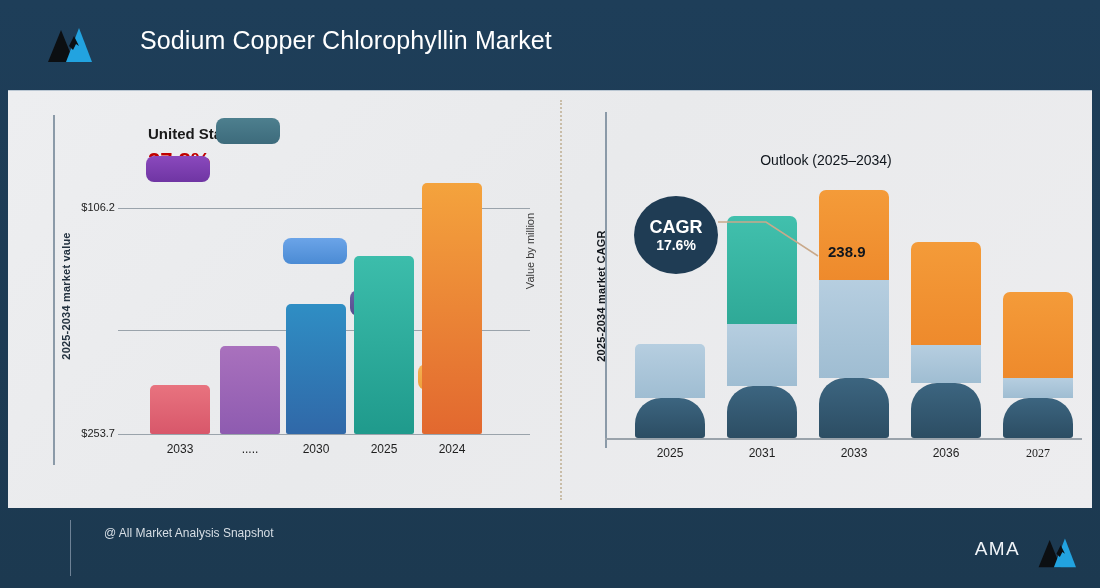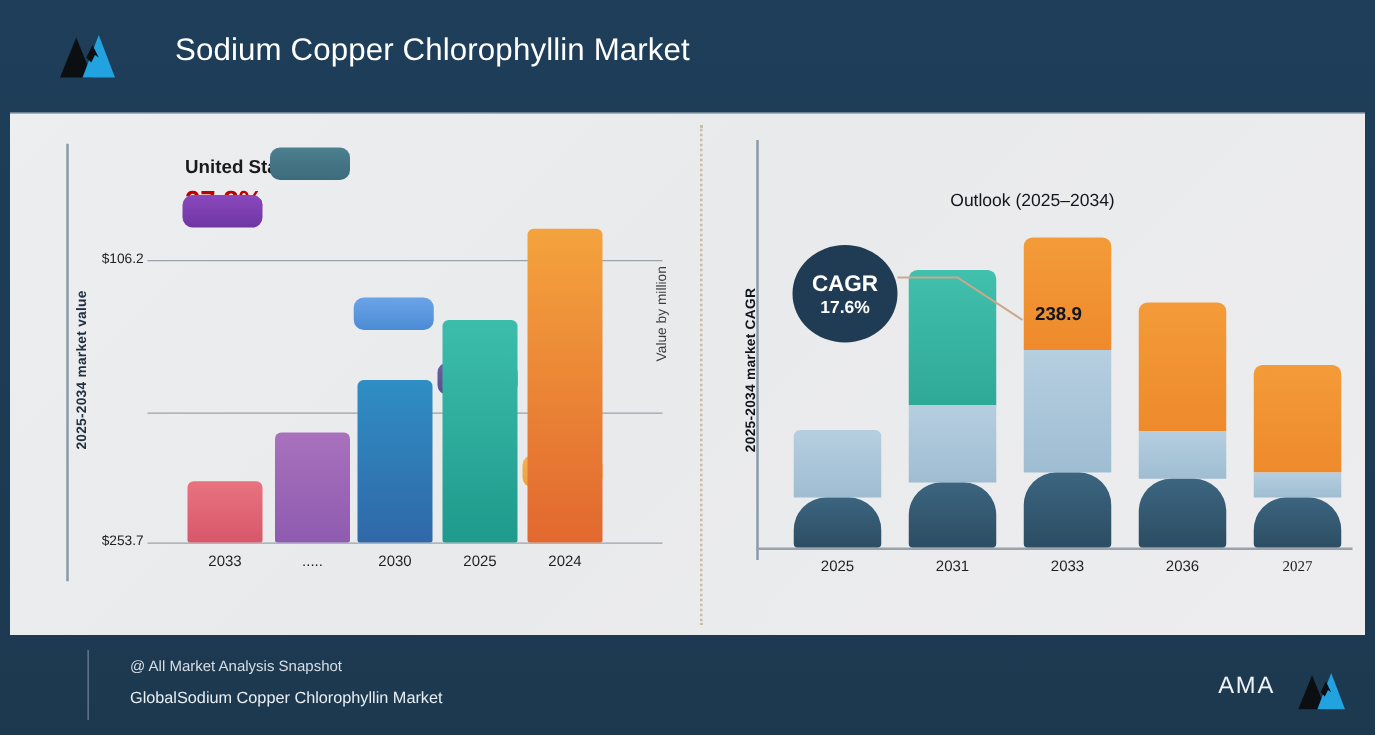--- a/index.html
+++ b/index.html
@@ -312,21 +312,20 @@
   <div class="cagr-bubble">
     <div class="c1">CAGR</div>
     <div class="c2">17.6%</div>
   </div>
 
   <div class="value-callout">238.9</div>
 
   <div class="footer">
     <div class="footer-rule"></div>
     <div class="footer-l1">@ All Market Analysis Snapshot</div>
-    <div class="footer-l2">GlobalSodium Copper Chlorophyllin Market</div>
     <div class="footer-ama">AMA</div>
     <div class="footer-logo">
       <svg width="54" height="34" viewBox="0 0 56 40">
         <path d="M4 38 L17 6 L30 38 Z" fill="#0c0f12"></path>
         <path d="M22 38 L35 4 L48 38 Z" fill="#22a3e0"></path>
         <path d="M25 22 L30 12 L35 22 L32 20 L29 26 Z" fill="#0c0f12"></path>
       </svg>
     </div>
   </div>
 

